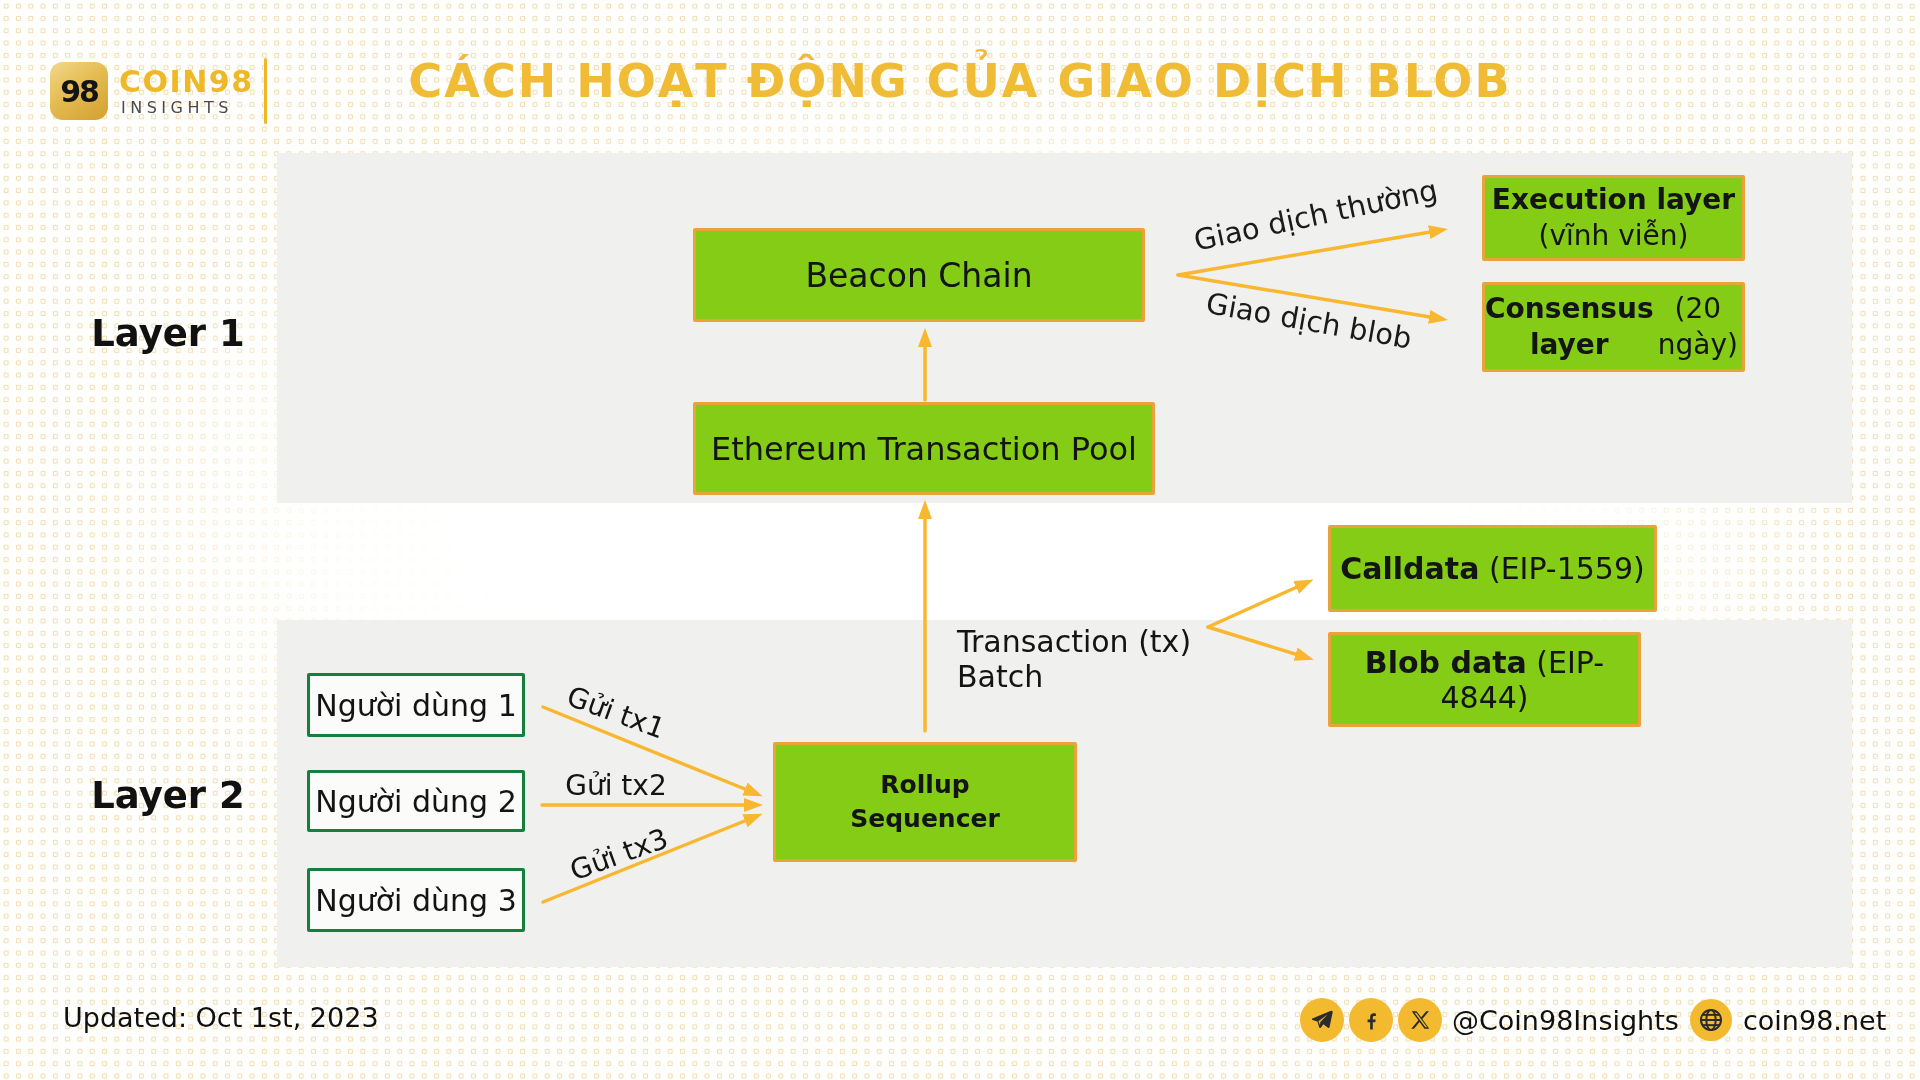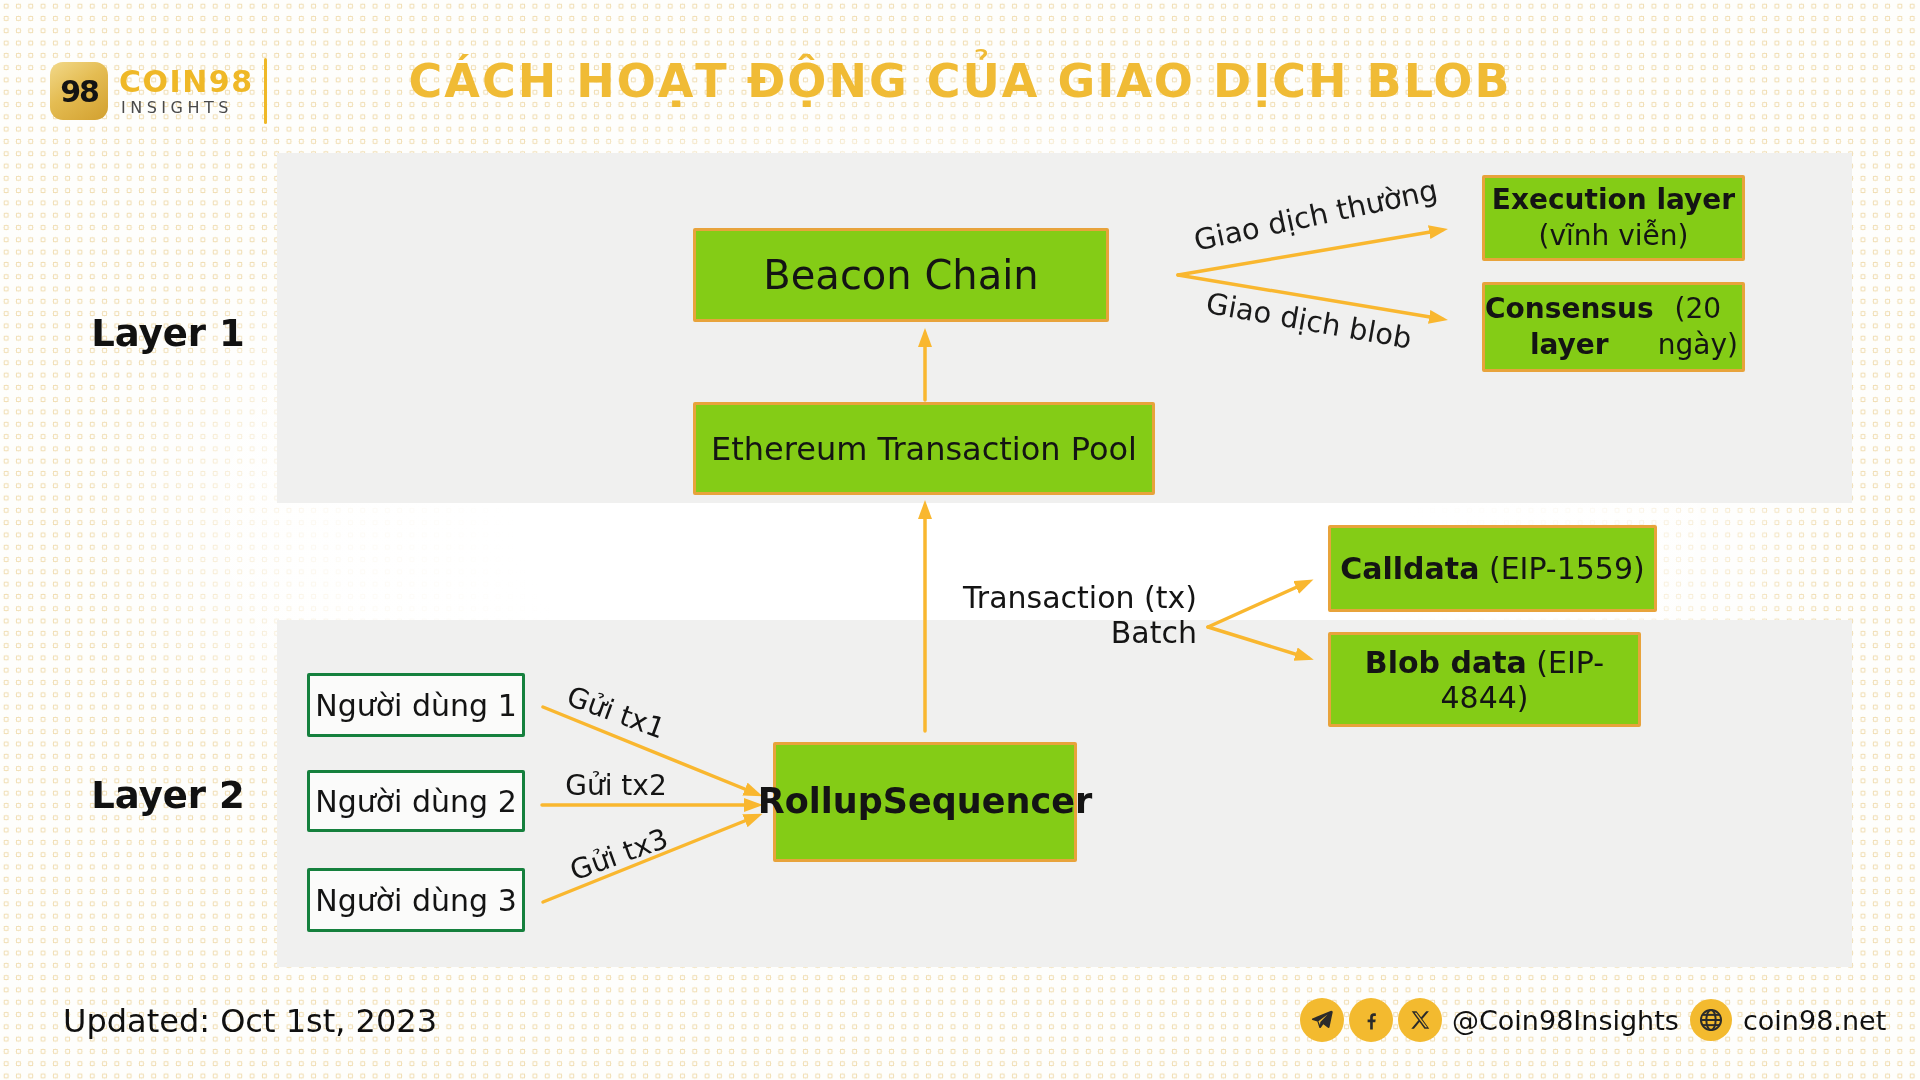--- a/index.html
+++ b/index.html
@@ -42,47 +42,47 @@
   .panel-l2{left:277px;top:620px;width:1575px;height:347px;}
   .layer-label{width:160px;text-align:center;font-size:37px;font-weight:700;color:#111;}
   .layer1-label{left:88px;top:312px;}
   .layer2-label{left:88px;top:774px;}
   
   .ybox{
     background:#84cc16;border:3px solid #E8A33B;border-radius:2px;
     display:flex;align-items:center;justify-content:center;text-align:center;
     color:#141414;box-sizing:border-box;
   }
-  .box-beacon{left:693px;top:228px;width:416px;height:94px;font-size:40px;}
+  .box-beacon{left:693px;top:228px;width:452px;height:94px;font-size:33px;}
   .box-etp{left:693px;top:402px;width:462px;height:93px;font-size:32px;}
   .box-exec{left:1482px;top:175px;width:263px;height:86px;font-size:28px;line-height:1.3;flex-direction:column;}
   .box-cons{left:1482px;top:282px;width:263px;height:90px;font-size:28px;line-height:1.3;flex-direction:row;}
   .box-calldata{left:1328px;top:525px;width:329px;height:87px;font-size:30px;}
   .box-blob{left:1328px;top:632px;width:313px;height:95px;font-size:30px;}
-  .box-rollup{left:773px;top:742px;width:304px;height:120px;font-size:35px;font-weight:700;line-height:1.35;flex-direction:row;}
+  .box-rollup{left:773px;top:742px;width:304px;height:120px;font-size:25px;font-weight:700;line-height:1.35;flex-direction:column;}
   .bold{font-weight:700;}
   
   .user-box{
     left:307px;width:218px;background:#FBFBFA;border:3px solid #15803d;border-radius:2px;
     display:flex;align-items:center;justify-content:center;font-size:30px;box-sizing:border-box;
   }
   .user1{top:673px;height:64px;}
   .user2{top:770px;height:62px;}
   .user3{top:868px;height:64px;}
   
-  .txbatch{left:957px;top:580px;width:240px;text-align:right;font-size:30px;line-height:35px;}
+  .txbatch{left:957px;top:624px;width:240px;text-align:left;font-size:30px;line-height:35px;}
   .arrow-label{font-size:29px;color:#1a1a1a;text-align:center;white-space:nowrap;}
   .lab-normal{left:1192px;top:200px;width:230px;transform:rotate(-12deg);}
   .lab-blob{left:1205px;top:303px;width:200px;transform:rotate(10deg);}
   .lab-gui{font-size:28px;width:110px;text-align:center;white-space:nowrap;}
   .gui1{left:561px;top:696px;transform:rotate(20deg);}
   .gui2{left:561px;top:769px;}
   .gui3{left:564px;top:838px;transform:rotate(-20deg);}
   
-  .updated{left:63px;top:1002px;font-size:32px;color:#101010;}
+  .updated{left:63px;top:1002px;font-size:27px;color:#101010;}
   .soc{
     width:44px;height:44px;border-radius:50%;background:#F3BA2F;
     display:flex;align-items:center;justify-content:center;color:#2B2B2B;
   }
   .soc-tg{left:1300px;top:998px;}
   .soc-fb{left:1349px;top:998px;font-size:30px;font-weight:700;}
   .soc-x{left:1398px;top:998px;font-size:26px;font-weight:700;}
   .soc-globe{left:1690px;top:999px;width:42px;height:42px;}
   .handle{left:1452px;top:1005px;font-size:27px;color:#101010;}
   .website{left:1743px;top:1005px;font-size:27px;color:#101010;}

